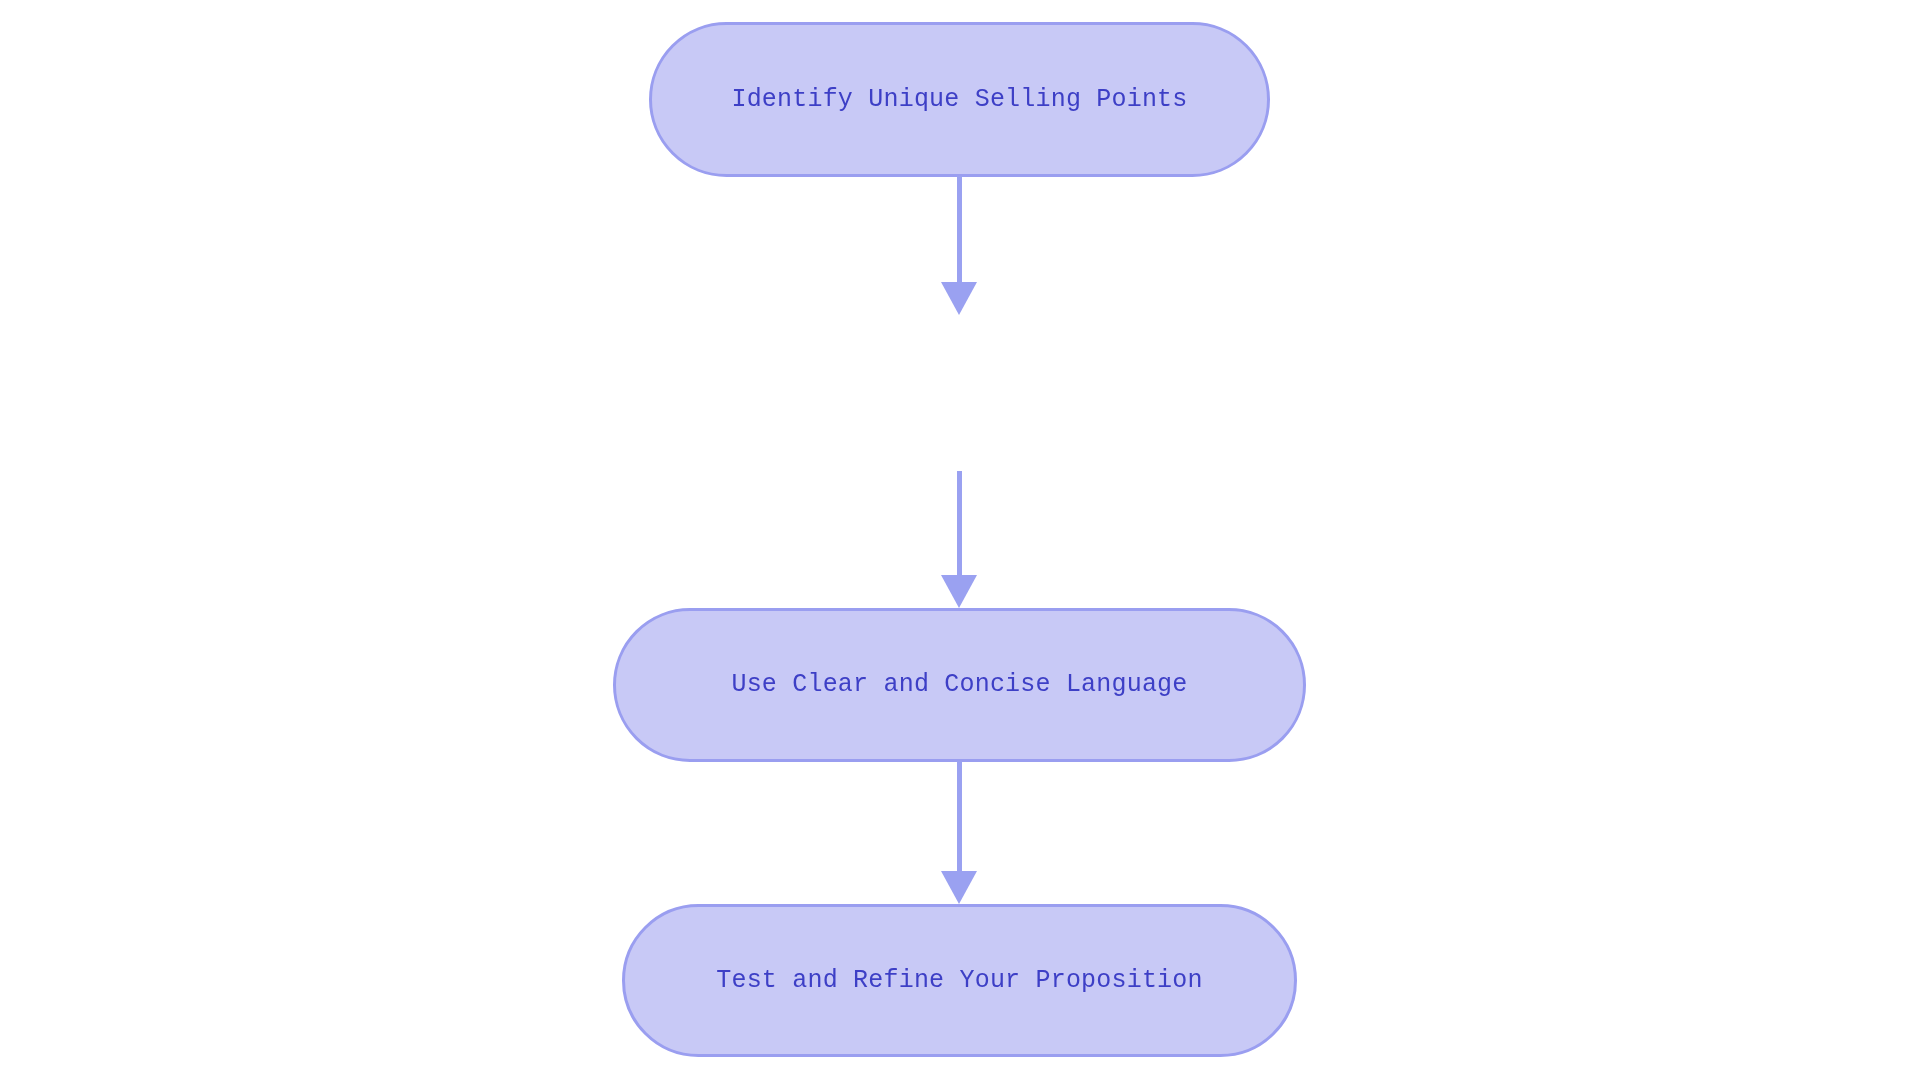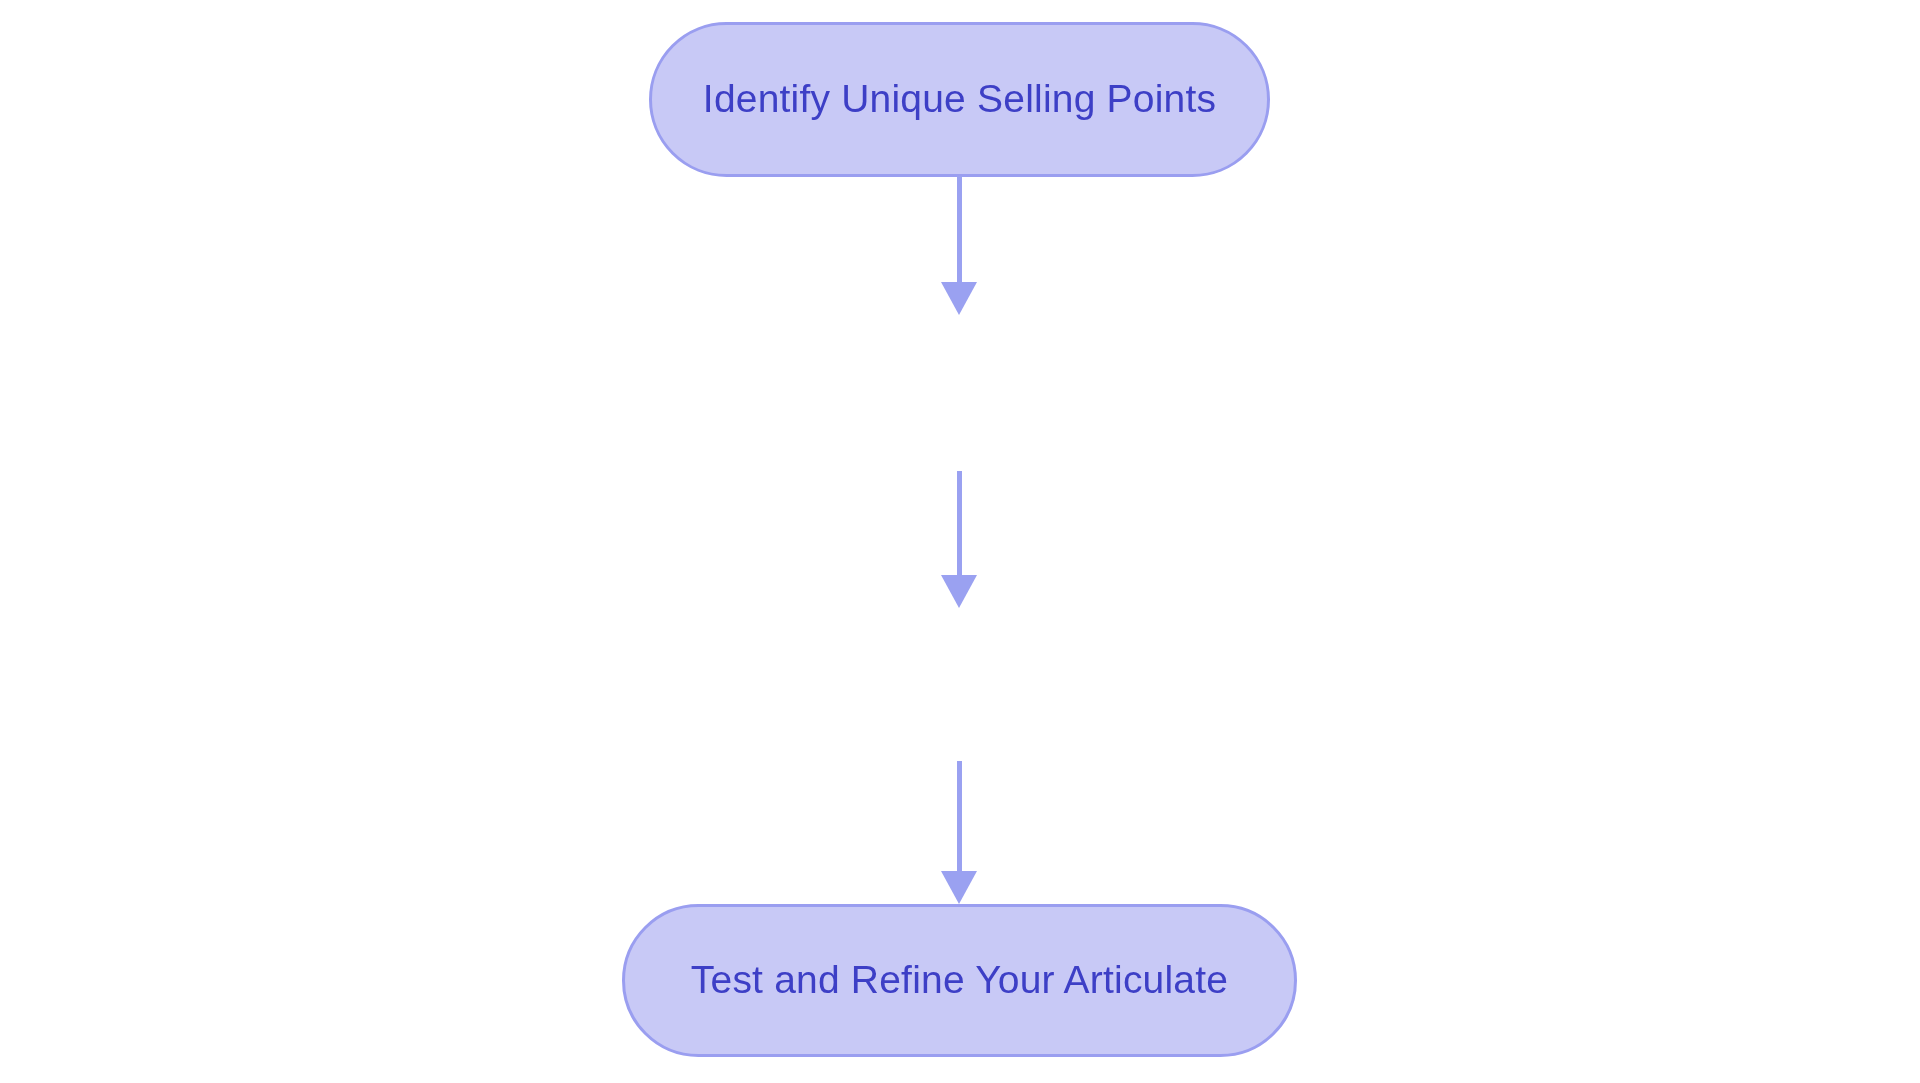--- a/index.html
+++ b/index.html
@@ -21,25 +21,26 @@
     box-sizing: border-box;
     background: var(--node-fill, #c8c9f6);
     border: 3px solid var(--node-border, #9a9ef0);
     border-radius: 80px;
     display: flex;
     align-items: center;
     justify-content: center;
     text-align: center;
   }
   .node-label {
-    font-size: 39px;
+    font-size: 25px;
     line-height: 1.2;
     letter-spacing: 0.2px;
     color: var(--node-text, #3d3fc6);
     white-space: nowrap;
+    font-family: Liberation Mono, monospace;
   }
   .node-1 { left: 649px; top:  22px; width: 621px; height: 155px; }
   .node-2 { left: 611px; top: 315px; width: 697px; height: 157px; }
   .node-3 { left: 613px; top: 608px; width: 693px; height: 154px; }
   .node-4 { left: 622px; top: 904px; width: 675px; height: 153px; }
 
   .connector-line {
     position: absolute;
     width: 5px;
     left: 957px;
@@ -70,21 +71,24 @@
     <span class="node-label">Identify Unique Selling Points</span>
   </div>
 
   <div class="connector-line c1-line"></div>
   <div class="connector-head c1-head"></div>
 
 
   <div class="connector-line c2-line"></div>
   <div class="connector-head c2-head"></div>
 
+  <div class="node node-3">
+    <span class="node-label">Use Clear and Concise Language</span>
+  </div>
 
   <div class="connector-line c3-line"></div>
   <div class="connector-head c3-head"></div>
 
   <div class="node node-4">
-    <span class="node-label">Test and Refine Your Articulate</span>
+    <span class="node-label">Test and Refine Your Proposition</span>
   </div>
 
 </div>
 
 </body></html>

